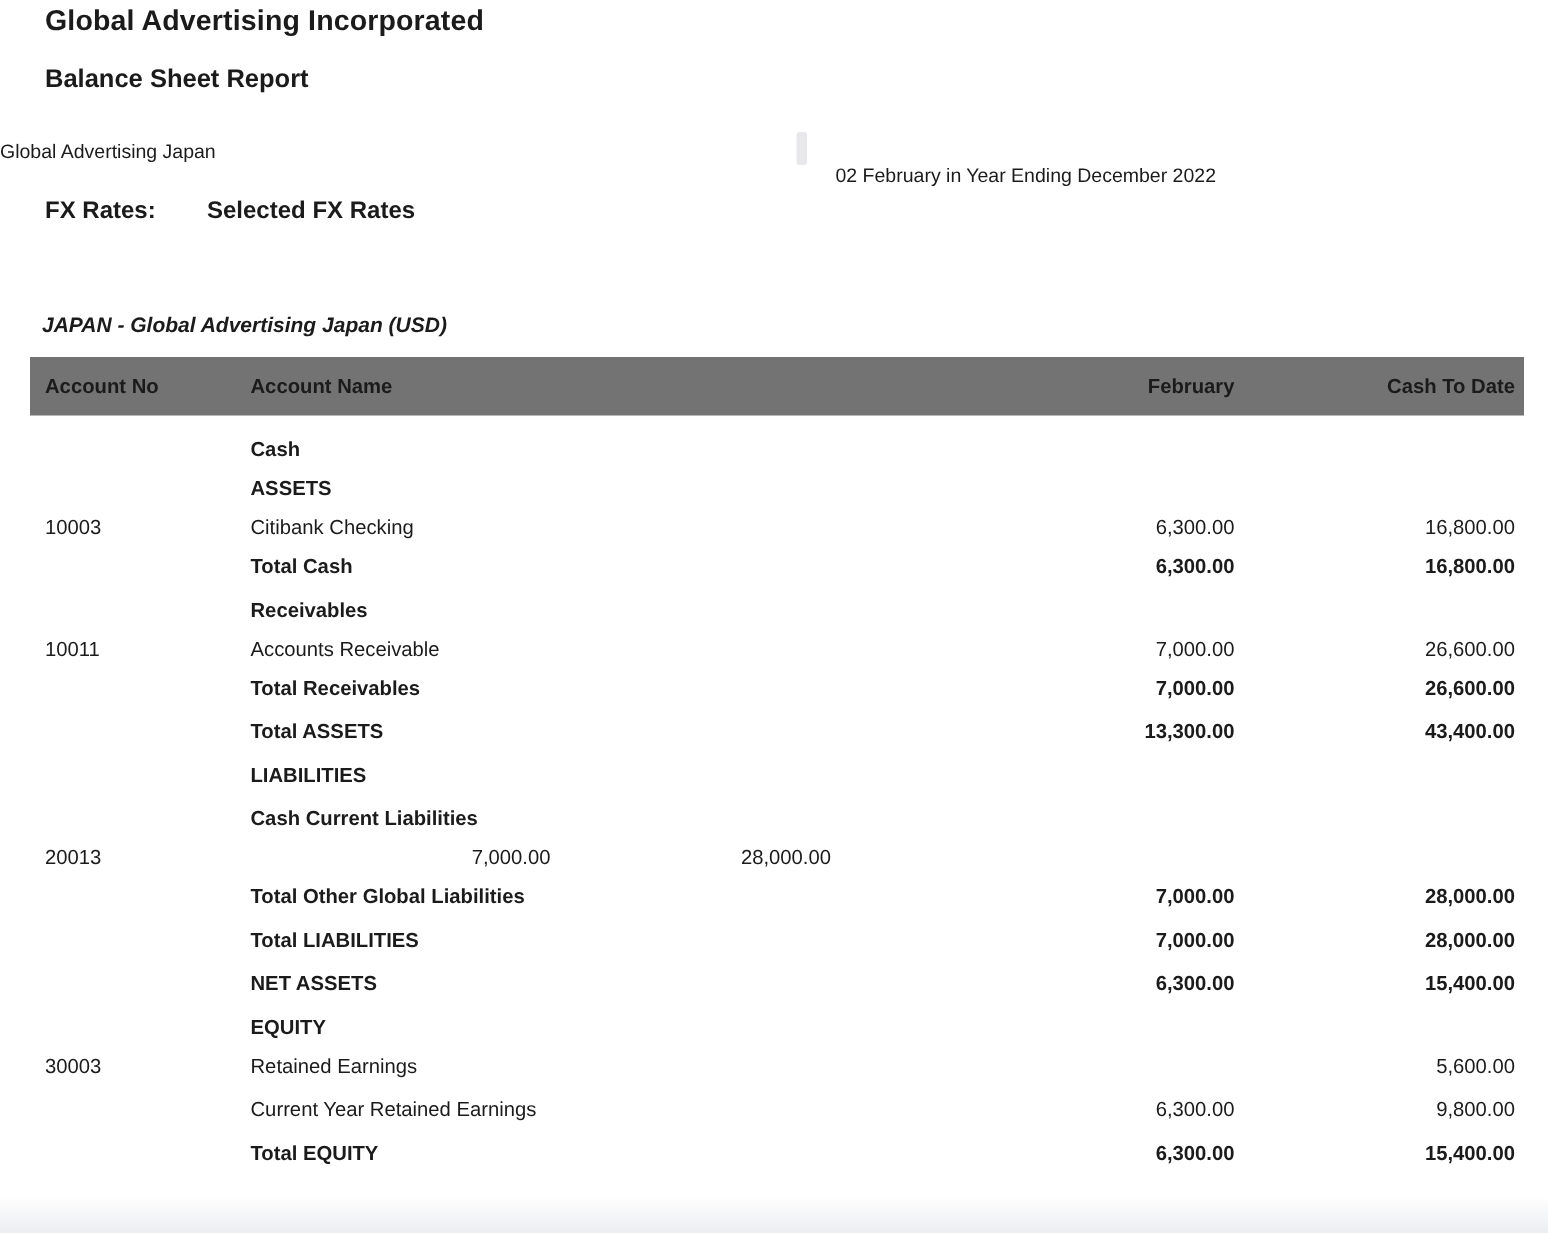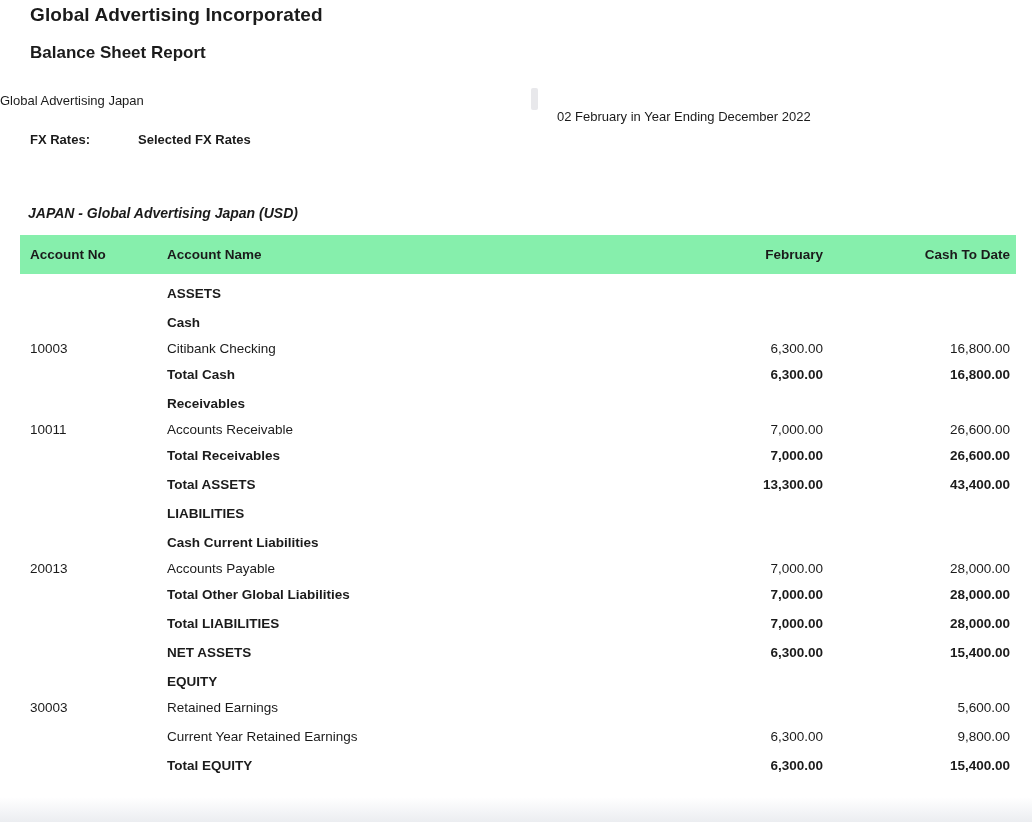--- a/index.html
+++ b/index.html
@@ -37,33 +37,33 @@
     position: absolute;
     left: 531px; top: -2px;
     width: 7px; height: 22px;
     background: #e8e8eb;
     border-radius: 2px;
   }
 
   .fx-row {
     margin: 22px 0 0 30px;
     display: flex;
-    font-size: 13px; font-weight: 700;
+    font-size: 16px; font-weight: 700;
   }
   .fx-label { width: 108px; }
 
   .section-title {
     margin: 58px 0 12px 28px;
     font-size: 14px; font-weight: 700; font-style: italic;
   }
 
   .table { margin: 14px 0 0 20px; width: 996px; }
   .thead {
     height: 39px;
-    background: #86efac;
+    background: #737373;
     display: flex; align-items: center;
     font-weight: 700; font-size: 13.5px;
     padding: 0 6px 0 10px;
   }
   .tbody { padding-top: 6px; }
   .trow {
     display: flex; align-items: center;
     height: 26px;
     font-size: 13.5px;
     padding: 0 6px 0 10px;
@@ -104,29 +104,29 @@
   <div class="section-title">JAPAN - Global Advertising Japan (USD)</div>
 
   <div class="table">
     <div class="thead">
       <div class="col-no">Account No</div>
       <div class="col-name">Account Name</div>
       <div class="col-feb">February</div>
       <div class="col-ytd">Cash To Date</div>
     </div>
     <div class="tbody">
+        <div class="trow bold gap">
+          <div class="col-no"></div>
+          <div class="col-name">Cash</div>
+          <div class="col-feb"></div>
+          <div class="col-ytd"></div>
+        </div>
         <div class="trow bold">
           <div class="col-no"></div>
           <div class="col-name">ASSETS</div>
-          <div class="col-feb"></div>
-          <div class="col-ytd"></div>
-        </div>
-        <div class="trow bold gap">
-          <div class="col-no"></div>
-          <div class="col-name">Cash</div>
           <div class="col-feb"></div>
           <div class="col-ytd"></div>
         </div>
         <div class="trow">
           <div class="col-no">10003</div>
           <div class="col-name">Citibank Checking</div>
           <div class="col-feb">6,300.00</div>
           <div class="col-ytd">16,800.00</div>
         </div>
         <div class="trow bold">
@@ -166,21 +166,20 @@
           <div class="col-ytd"></div>
         </div>
         <div class="trow bold gap">
           <div class="col-no"></div>
           <div class="col-name">Cash Current Liabilities</div>
           <div class="col-feb"></div>
           <div class="col-ytd"></div>
         </div>
         <div class="trow">
           <div class="col-no">20013</div>
-          <div class="col-name">Accounts Payable</div>
           <div class="col-feb">7,000.00</div>
           <div class="col-ytd">28,000.00</div>
         </div>
         <div class="trow bold">
           <div class="col-no"></div>
           <div class="col-name">Total Other Global Liabilities</div>
           <div class="col-feb">7,000.00</div>
           <div class="col-ytd">28,000.00</div>
         </div>
         <div class="trow bold gap">

